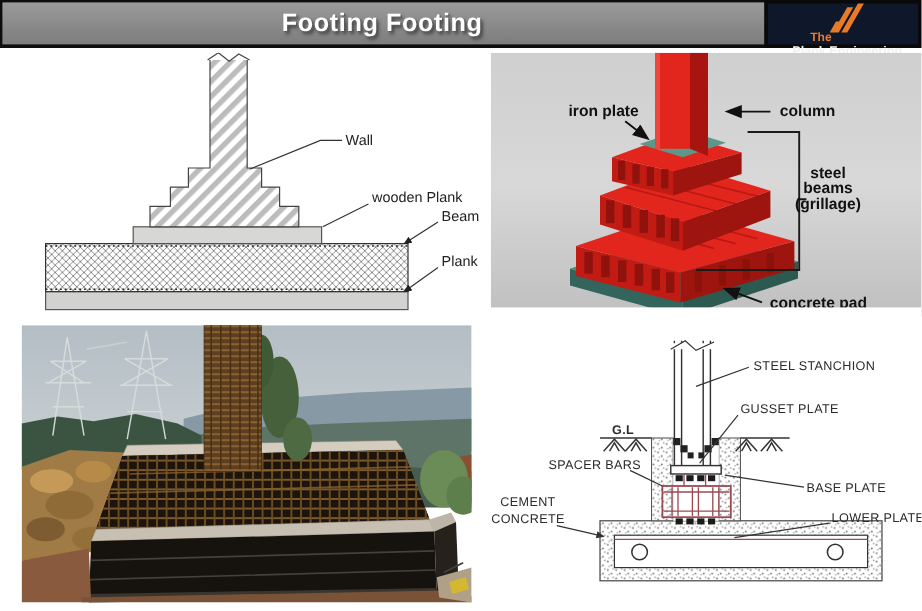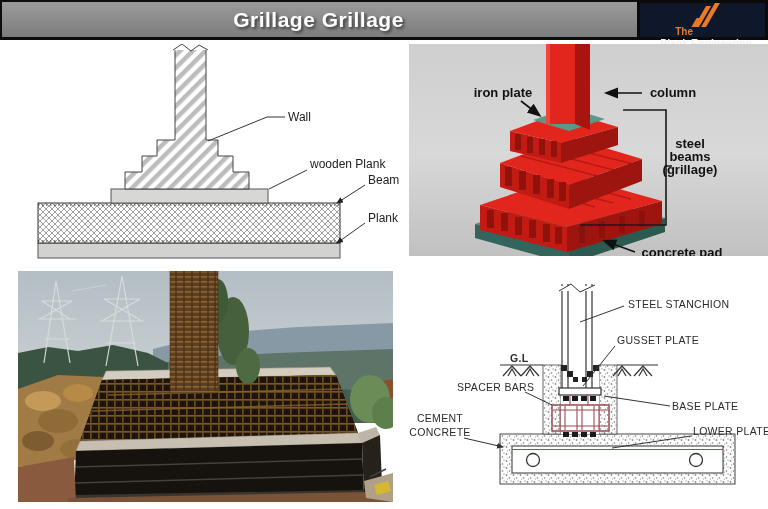--- a/index.html
+++ b/index.html
@@ -36,21 +36,21 @@
   .lblT{font-family:"Liberation Sans", sans-serif;fill:#2b2b2b;font-size:10.5px;letter-spacing:.3px;}
 </style>
 </head>
 <body>
 
 <div class="canvas">
 
   <div class="header">
     <div class="header-bar"></div>
     <div class="title-wrap">
-      <span class="title">Grillage Grillage</span>
+      <span class="title">Footing Footing</span>
     </div>
     <div class="logo-badge">
       <span class="slashes">
           <i class="s1"></i>
           <i class="s2"></i>
           <i class="s3"></i>
         </span>
       <span class="logo-text">
         <span class="logo-the">The</span>
         <span class="logo-name">Plank Engineering</span>

